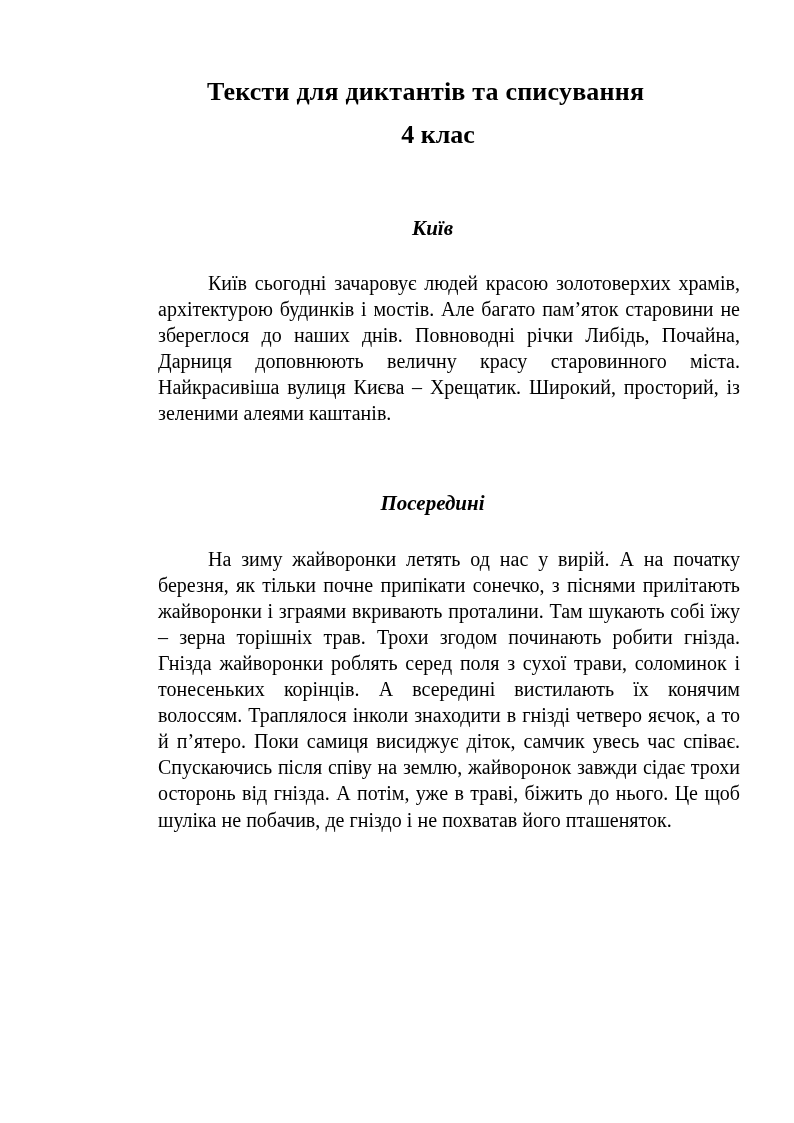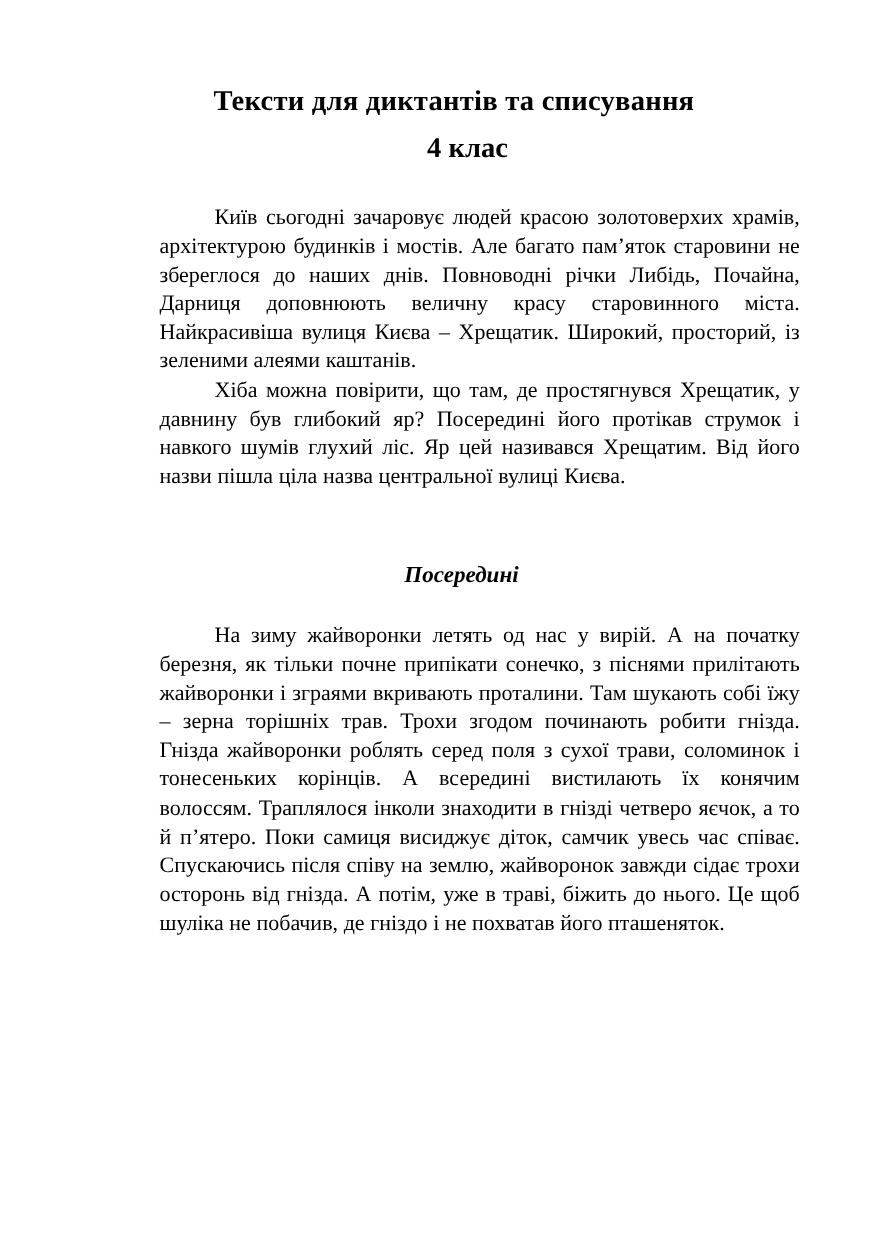--- a/index.html
+++ b/index.html
@@ -14,21 +14,21 @@
   .page {
     position: relative;
     width: 794px;
     height: 1123px;
     background: #ffffff;
     overflow: hidden;
     box-sizing: border-box;
   }
   .content {
     position: absolute;
-    left: 145px;
+    left: 158px;
     top: 0;
     width: 582px;
     font-family: Liberation Serif, serif;
   }
 
   
   .doc-title {
     margin: 0;
     padding-top: 73px;
     font-size: 26px;
@@ -78,26 +78,26 @@
 </head>
 <body>
 
 <div class="page">
   <div class="content">
 
     <h1 class="doc-title">Тексти для диктантів та списування</h1>
 
     <div class="doc-subtitle">4 клас</div>
 
+    <h2 class="section-heading first">Київ</h2>
 
     <div class="spacer-after-heading-1"></div>
 
     <p class="body-para">Київ сьогодні зачаровує людей красою золотоверхих храмів, архітектурою будинків і мостів. Але багато пам’яток старовини не збереглося до наших днів. Повноводні річки Либідь, Почайна, Дарниця доповнюють величну красу старовинного міста. Найкрасивіша вулиця Києва – Хрещатик. Широкий, просторий, із зеленими алеями каштанів.</p>
 
-    <p class="body-para">Хіба можна повірити, що там, де простягнувся Хрещатик, у давнину був глибокий яр? Посередині його протікав струмок і навкого шумів глухий ліс. Яр цей називався Хрещатим. Від його назви пішла ціла назва центральної вулиці Києва.</p>
 
     <h2 class="section-heading second">Посередині</h2>
 
     <div class="spacer-after-heading-2"></div>
 
     <p class="body-para">На зиму жайворонки летять од нас у вирій. А на початку березня, як тільки почне припікати сонечко, з піснями прилітають жайворонки і зграями вкривають проталини. Там шукають собі їжу – зерна торішніх трав. Трохи згодом починають робити гнізда. Гнізда жайворонки роблять серед поля  з сухої трави, соломинок і тонесеньких корінців. А всередині вистилають їх конячим волоссям. Траплялося інколи знаходити в гнізді четверо яєчок, а то й п’ятеро. Поки самиця висиджує діток, самчик увесь час співає. Спускаючись після співу на землю, жайворонок завжди сідає трохи осторонь від гнізда. А потім, уже в траві, біжить до нього. Це щоб шуліка не побачив, де гніздо і не похватав його пташеняток.</p>
 
   </div>
 </div>
 

